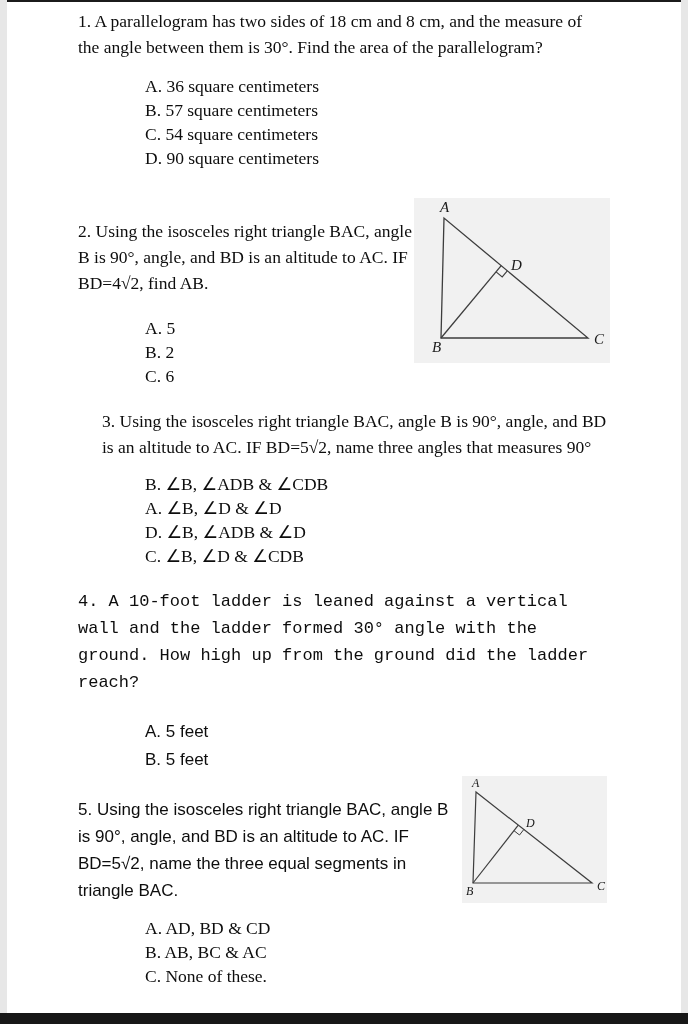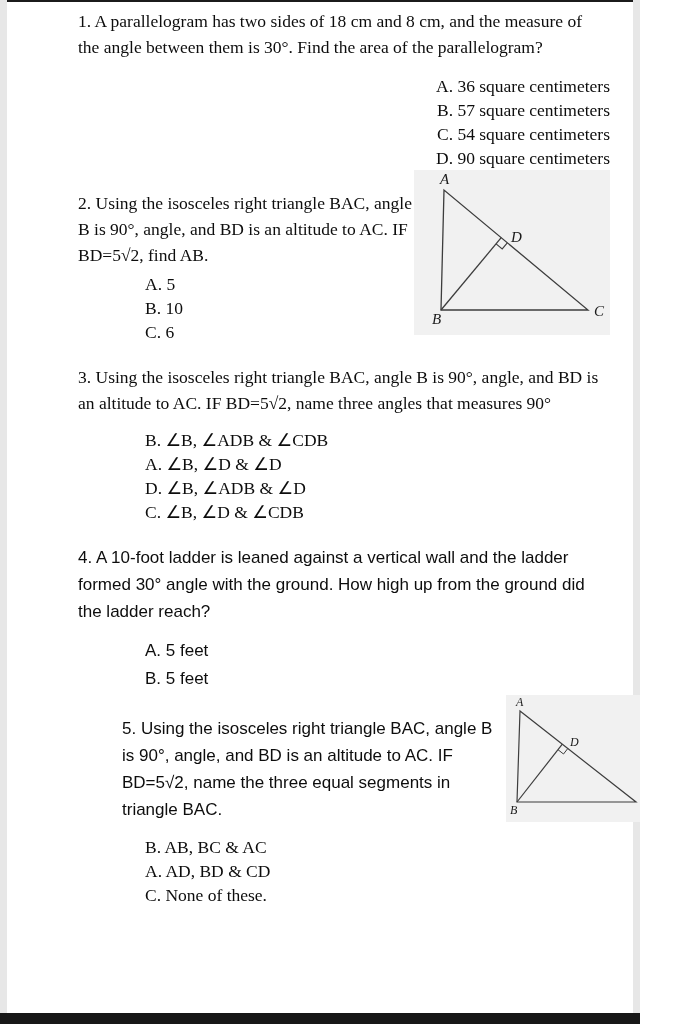--- a/index.html
+++ b/index.html
@@ -3,49 +3,50 @@
 <meta charset="utf-8">
 <style>
   html,body{margin:0;padding:0;background:#ffffff;}
   .page{
     position:relative;
     width:640px;height:1024px;
     background:#ffffff;
     overflow:hidden;
     color:#0d0d0d;
     font-family:"Liberation Serif", serif;
+    padding-left:48px;
   }
   .edge{position:absolute;top:0;bottom:0;width:7px;background:#e7e7e7;}
   .edge.left{left:0;}
   .edge.right{right:0;}
   .topline{position:absolute;top:0;left:0;right:0;height:2px;background:#1b1b1b;}
   .bottombar{position:absolute;bottom:0;left:0;right:0;height:11px;background:#171717;}
   .content{position:absolute;left:78px;top:8px;width:532px;}
   .q{font-size:17.5px;line-height:26px;margin:0;}
   .choices{margin-left:67px;font-size:17.5px;line-height:24px;}
   .choice{white-space:nowrap;}
   .sans{font-family:"Liberation Sans", sans-serif;}
   .q.sans{font-size:17px;line-height:27px;}
   .choices.sans{font-size:17px;line-height:28px;}
   .row{display:flex;align-items:flex-start;}
   .diagram{background:#f1f1f1;flex:0 0 auto;}
   .dlabel{font-family:"Liberation Serif", serif;font-style:italic;fill:#1a1a1a;}
   
   .s1-p{margin-bottom:14px;}
-  .s1-c{margin-bottom:0;text-align:right;}
+  .s1-c{margin-bottom:28px;}
   .s2{margin-bottom:20px;}
   .s2-left{flex:0 0 336px;padding-top:20px;}
-  .s2-c{margin-top:4px;}
+  .s2-c{margin-top:20px;}
   .s2-diagram{margin-left:auto;}
-  .s3-p{margin-bottom:12px;max-width:535px;}
+  .s3-p{margin-bottom:12px;max-width:535px;margin-left:24px;}
   .s3-c{margin-bottom:20px;}
-  .s4-p{margin-bottom:12px;max-width:528px;}
+  .s4-p{margin-bottom:22px;max-width:528px;font-family:Liberation Mono, monospace;}
   .s4-c{margin-bottom:2px;}
   .s5{margin-bottom:12px;}
-  .s5-left{flex:0 0 384px;padding-top:20px;margin-left:44px;}
+  .s5-left{flex:0 0 384px;padding-top:20px;}
   .q1-width{max-width:504px;}
 </style>
 </head>
 <body>
 
 <div class="page">
   <div class="topline"></div>
   <div class="edge left"></div>
   <div class="edge right"></div>
 
@@ -56,24 +57,24 @@
       <div class="choices s1-c">
         <div class="choice">A. 36 square centimeters</div>
         <div class="choice">B. 57 square centimeters</div>
         <div class="choice">C. 54 square centimeters</div>
         <div class="choice">D. 90 square centimeters</div>
       </div>
     </section>
 
     <section class="row s2">
       <div class="s2-left">
-        <p class="q">2. Using the isosceles right triangle BAC, angle B is 90°, angle, and BD is an altitude to AC. IF BD=5√2, find AB.</p>
+        <p class="q">2. Using the isosceles right triangle BAC, angle B is 90°, angle, and BD is an altitude to AC. IF BD=4√2, find AB.</p>
         <div class="choices s2-c">
           <div class="choice">A. 5</div>
-          <div class="choice">B. 10</div>
+          <div class="choice">B. 2</div>
           <div class="choice">C. 6</div>
         </div>
       </div>
       <div class="diagram s2-diagram">
         <svg width="196" height="161" viewBox="0 0 196 161">
           <polygon points="30,20 27,140 174,140" fill="none" stroke="#3d3d3d" stroke-width="1.3"></polygon>
           <line x1="27" y1="140" x2="87.2" y2="67.7" stroke="#3d3d3d" stroke-width="1.3"></line>
           <path d="M93.3 72.8 L88.2 78.9 L82.1 73.8" fill="none" stroke="#3d3d3d" stroke-width="1.1"></path>
           <text class="dlabel" x="26" y="14" font-size="15">A</text>
           <text class="dlabel" x="18" y="154" font-size="15">B</text>
@@ -112,21 +113,21 @@
           <path d="M61.8 53.5 L57.5 59.0 L52.0 54.7" fill="none" stroke="#3d3d3d" stroke-width="1"></path>
           <text class="dlabel" x="10" y="11" font-size="12">A</text>
           <text class="dlabel" x="4" y="119" font-size="12">B</text>
           <text class="dlabel" x="135" y="114" font-size="12">C</text>
           <text class="dlabel" x="64" y="51" font-size="12">D</text>
         </svg>
       </div>
     </section>
 
     <div class="choices">
+      <div class="choice">A. AD, BD &amp; CD</div>
       <div class="choice">B. AB, BC &amp; AC</div>
-      <div class="choice">A. AD, BD &amp; CD</div>
       <div class="choice">C. None of these.</div>
     </div>
 
   </div>
 
   <div class="bottombar"></div>
 </div>
 
 </body></html>

